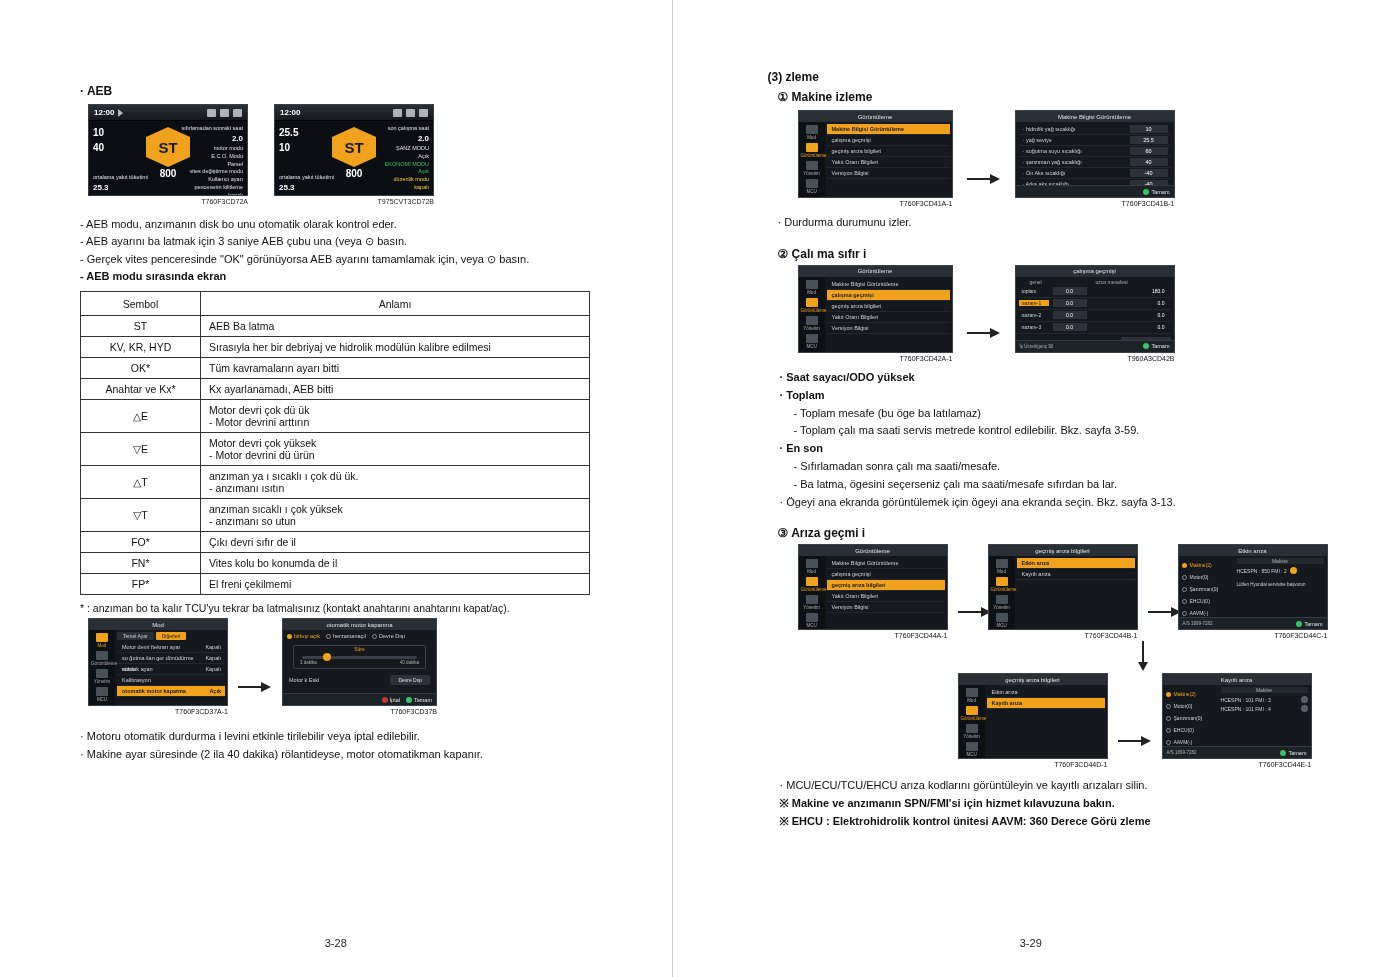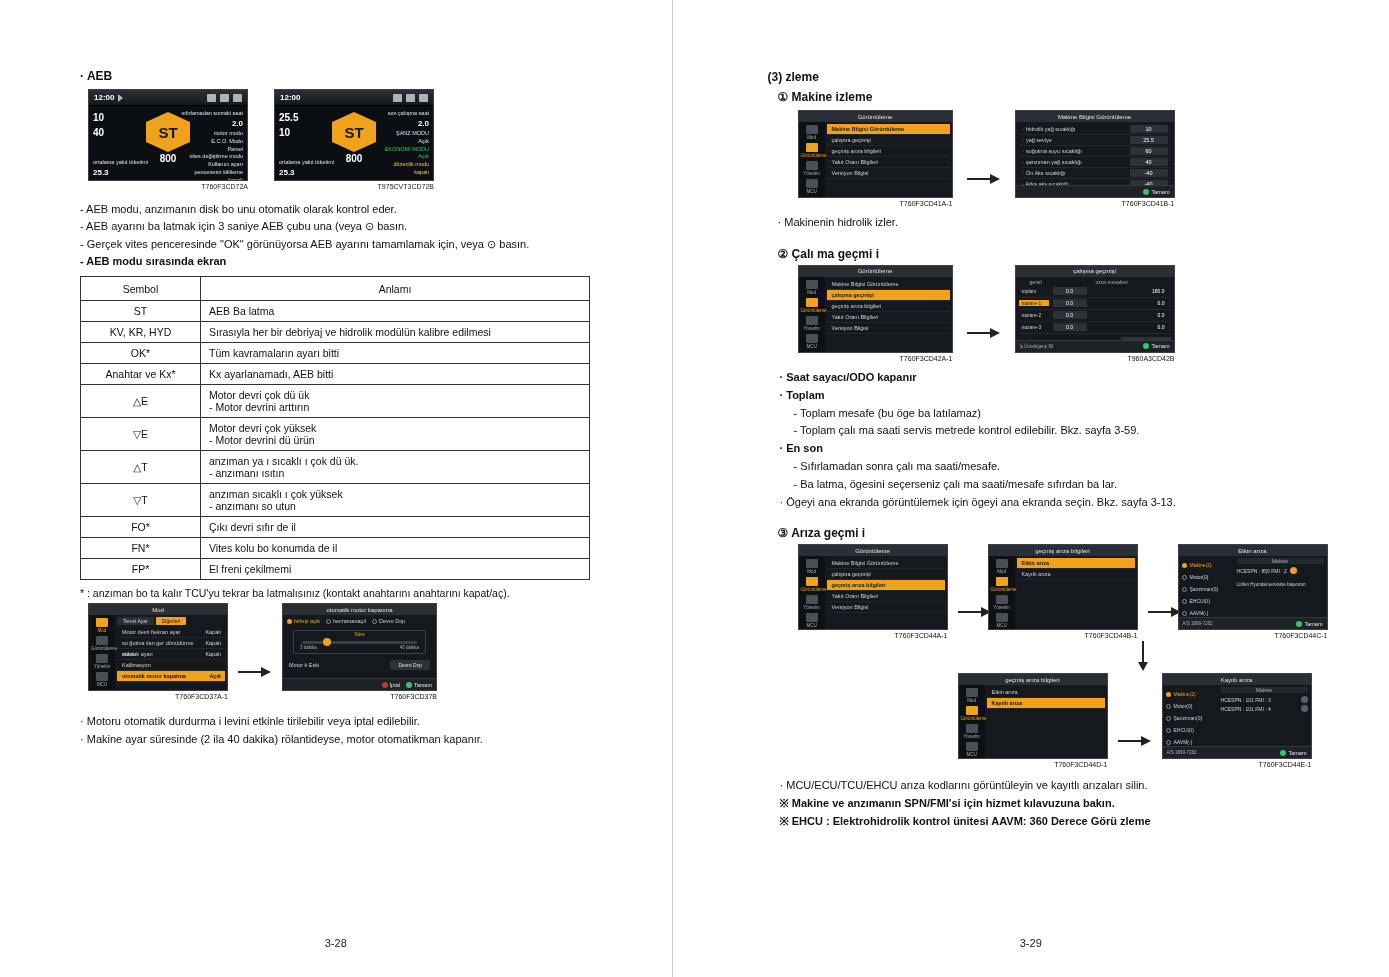--- a/index.html
+++ b/index.html
@@ -16,21 +16,21 @@
   .spread { display: flex; width: 1389px; height: 977px; }
   .page { position: relative; height: 977px; }
   .page.left { width: 672px; }
   .page.right { width: 717px; border-radius: 32px; }
   .gutter { width: 1px; background: #c9c9c9; height: 977px; }
 
   .pg-num {
     position: absolute; bottom: 28px; width: 100%;
     text-align: center; font-size: 11px; color:#222;
   }
-  .content-l { position:absolute; left: 80px; top: 69px; width: 510px; }
+  .content-l { position:absolute; left: 80px; top: 84px; width: 510px; }
   .content-r { position:absolute; left: 95px; top: 70px; width: 560px; }
 
   h3.sec { font-size: 12px; font-weight: bold; margin: 0 0 6px 0; }
   .bullet-dot { font-size: 11px; margin: 2px 0; line-height: 1.45; }
   .bullet-dash { font-size: 11px; margin: 1.5px 0; line-height: 1.45; }
   .bold { font-weight: bold; }
 
   
   .screens-row { display:flex; gap: 26px; margin: 4px 0 12px 8px; }
   .screen-wrap { position: relative; }
@@ -456,23 +456,23 @@
               <span class="foot-btn">
                   <span class="ck"></span>
                   <span>Tamam</span>
                 </span>
             </div>
           </div>
           <div class="ui-cap">T760F3CD41B-1</div>
         </div>
       </div>
 
-      <div class="bullet-dot" style="margin-left:10px;">· Makinenin hidrolik izler.</div>
-
-      <h3 class="sec" style="margin:16px 0 4px 10px;">② Çalı ma  geçmi i</h3>
+      <div class="bullet-dot" style="margin-left:10px;">· Durdurma durumunu izler.</div>
+
+      <h3 class="sec" style="margin:16px 0 4px 10px;">② Çalı ma  sıfır i</h3>
 
       <div class="row-flex" style="margin:4px 0 8px 30px;">
         <div>
           <div class="uiblock" style="width:155px;height:88px;">
             <div class="ui-hdr">Görüntüleme</div>
             <div class="ui-rail">
               <div class="rail-item"><div class="rail-ico"></div>Mod</div>
               <div class="rail-item active"><div class="rail-ico"></div>Görüntüleme</div>
               <div class="rail-item"><div class="rail-ico"></div>Yönetim</div>
               <div class="rail-item"><div class="rail-ico"></div>MCU</div>
@@ -527,21 +527,21 @@
                   <span class="ck"></span>
                   <span>Tamam</span>
                 </span>
             </div>
           </div>
           <div class="ui-cap">T960A3CD42B</div>
         </div>
       </div>
 
       <div id="item2-bullets">
-          <div class="bullet-dot bold" style="margin-left: 12px;">· Saat sayacı/ODO kapanır</div>
+          <div class="bullet-dot bold" style="margin-left: 12px;">· Saat sayacı/ODO yüksek</div>
           <div class="bullet-dot bold" style="margin-left: 12px;">· Toplam</div>
           <div class="bullet-dash" style="margin-left: 26px;">- Toplam mesafe (bu öge ba latılamaz)</div>
           <div class="bullet-dash" style="margin-left: 26px;">- Toplam çalı ma saati servis metrede kontrol edilebilir. Bkz. sayfa 3-59.</div>
           <div class="bullet-dot bold" style="margin-left: 12px;">· En son</div>
           <div class="bullet-dash" style="margin-left: 26px;">- Sıfırlamadan sonra çalı ma saati/mesafe.</div>
           <div class="bullet-dash" style="margin-left: 26px;">- Ba latma, ögesini seçerseniz çalı ma saati/mesafe sıfırdan ba lar.</div>
           <div class="bullet-dot" style="margin-left: 12px;">· Ögeyi ana ekranda görüntülemek için ögeyi ana ekranda seçin. Bkz. sayfa 3-13.</div>
         </div>
 
       <h3 class="sec" style="margin:16px 0 4px 10px;">③ Arıza geçmi i</h3>

